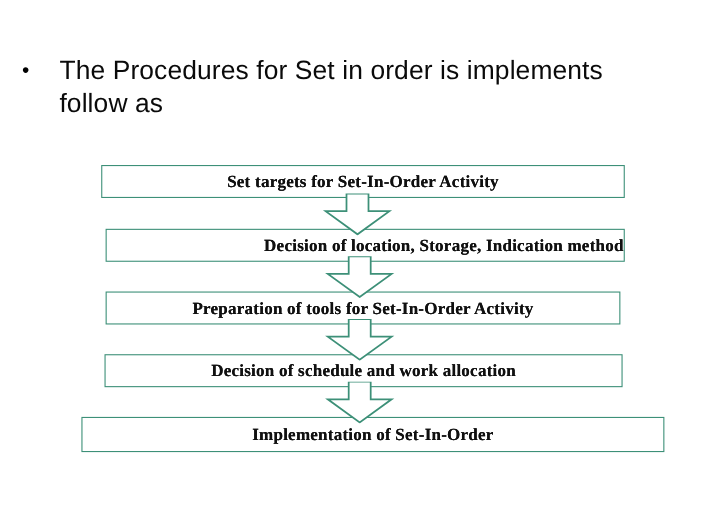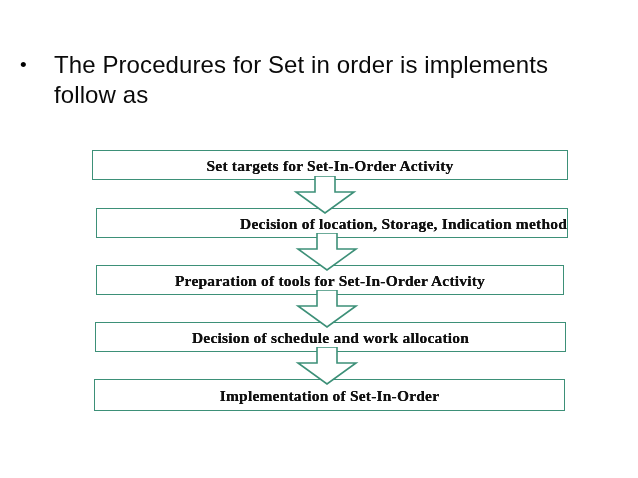--- a/index.html
+++ b/index.html
@@ -79,21 +79,21 @@
     position: relative;
     z-index: 3;
     text-shadow: 0 0 0.4px #101010;
   }
 
   
   .box-1 { left: 92px;  top: 10px;  width: 476px; height: 30px; }
   .box-2 { left: 96px;  top: 68px;  width: 472px; height: 30px; justify-content: flex-end; }
   .box-3 { left: 96px;  top: 125px; width: 468px; height: 30px; }
   .box-4 { left: 95px;  top: 182px; width: 471px; height: 30px; }
-  .box-5 { left: 94px;  top: 239px; width: 471px; height: 32px; justify-content: center; }
+  .box-5 { left: 74px;  top: 239px; width: 530px; height: 32px; justify-content: center; }
 
   
   .flow-arrow {
     position: absolute;
     width: 66px;
     height: 38px;
     z-index: 1;
   }
   .flow-arrow svg { display: block; width: 100%; height: 100%; }
 

